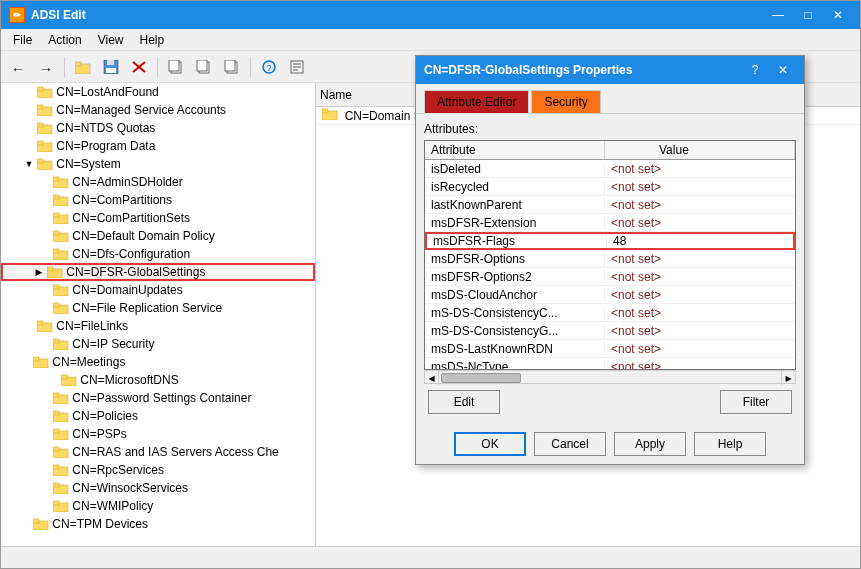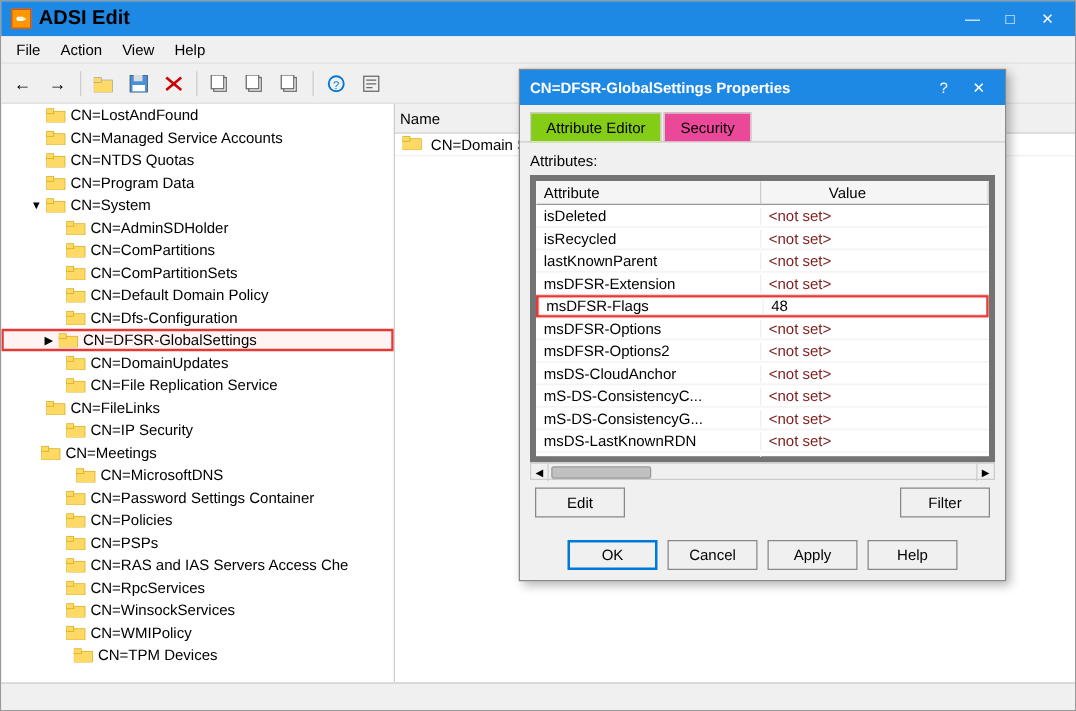--- a/index.html
+++ b/index.html
@@ -26,22 +26,22 @@
     
     .title-bar {
       background: #1e88e5;
       height: 28px;
       display: flex;
       align-items: center;
       padding: 0 8px;
       gap: 6px;
     }
     .title-bar-text {
-      color: #000000;
-      font-size: 16px;
+      color: #ffffff;
+      font-size: 12px;
       font-weight: 600;
     }
     .title-icon {
       width: 16px;
       height: 16px;
       background: #ff9800;
       display: flex;
       align-items: center;
       justify-content: center;
       font-size: 9px;
@@ -248,41 +248,41 @@
       display: flex;
       background: #f0f0f0;
       padding: 6px 8px 0 8px;
       gap: 2px;
       border-bottom: 1px solid #ccc;
     }
     .tab {
       padding: 4px 12px;
       border: 1px solid #ccc;
       border-bottom: none;
-      background: #ec4899;
+      background: #f97316;
       cursor: pointer;
       font-size: 12px;
     }
     .tab.active {
-      background: #84cc16;
+      background: #b91c1c;
       border-bottom: 1px solid #f0f0f0;
       margin-bottom: -1px;
       z-index: 1;
     }
 
     
     .modal-content {
       padding: 8px;
     }
     .attributes-label {
       font-size: 12px;
       margin-bottom: 4px;
     }
     .attr-table-container {
-      border: 5px solid #737373;
+      border: 1px solid #737373;
       height: 230px;
       overflow-y: auto;
       background: white;
     }
     .attr-col-header {
       display: flex;
       background: #f5f5f5;
       border-bottom: 1px solid #999;
       position: sticky;
       top: 0;
@@ -616,21 +616,21 @@
           <span>CN=WinsockServices</span>
         </div>
         <div class="tree-item" style="padding-left:36px">
           <span class="tree-expander"></span>
           <svg class="folder-svg" viewBox="0 0 16 12">
               <rect x="0" y="3" width="15" height="9" fill="#ffd966" stroke="#cca300" stroke-width="0.5"></rect>
               <rect x="0" y="1" width="6" height="4" fill="#ffd966" stroke="#cca300" stroke-width="0.5"></rect>
             </svg>&nbsp;
           <span>CN=WMIPolicy</span>
         </div>
-        <div class="tree-item" style="padding-left:42px">
+        <div class="tree-item" style="padding-left:16px">
           <span class="tree-expander"></span>
           <svg class="folder-svg" viewBox="0 0 16 12">
               <rect x="0" y="3" width="15" height="9" fill="#ffd966" stroke="#cca300" stroke-width="0.5"></rect>
               <rect x="0" y="1" width="6" height="4" fill="#ffd966" stroke="#cca300" stroke-width="0.5"></rect>
             </svg>&nbsp;
           <span>CN=TPM Devices</span>
         </div>
       </div>
     </div>
 

